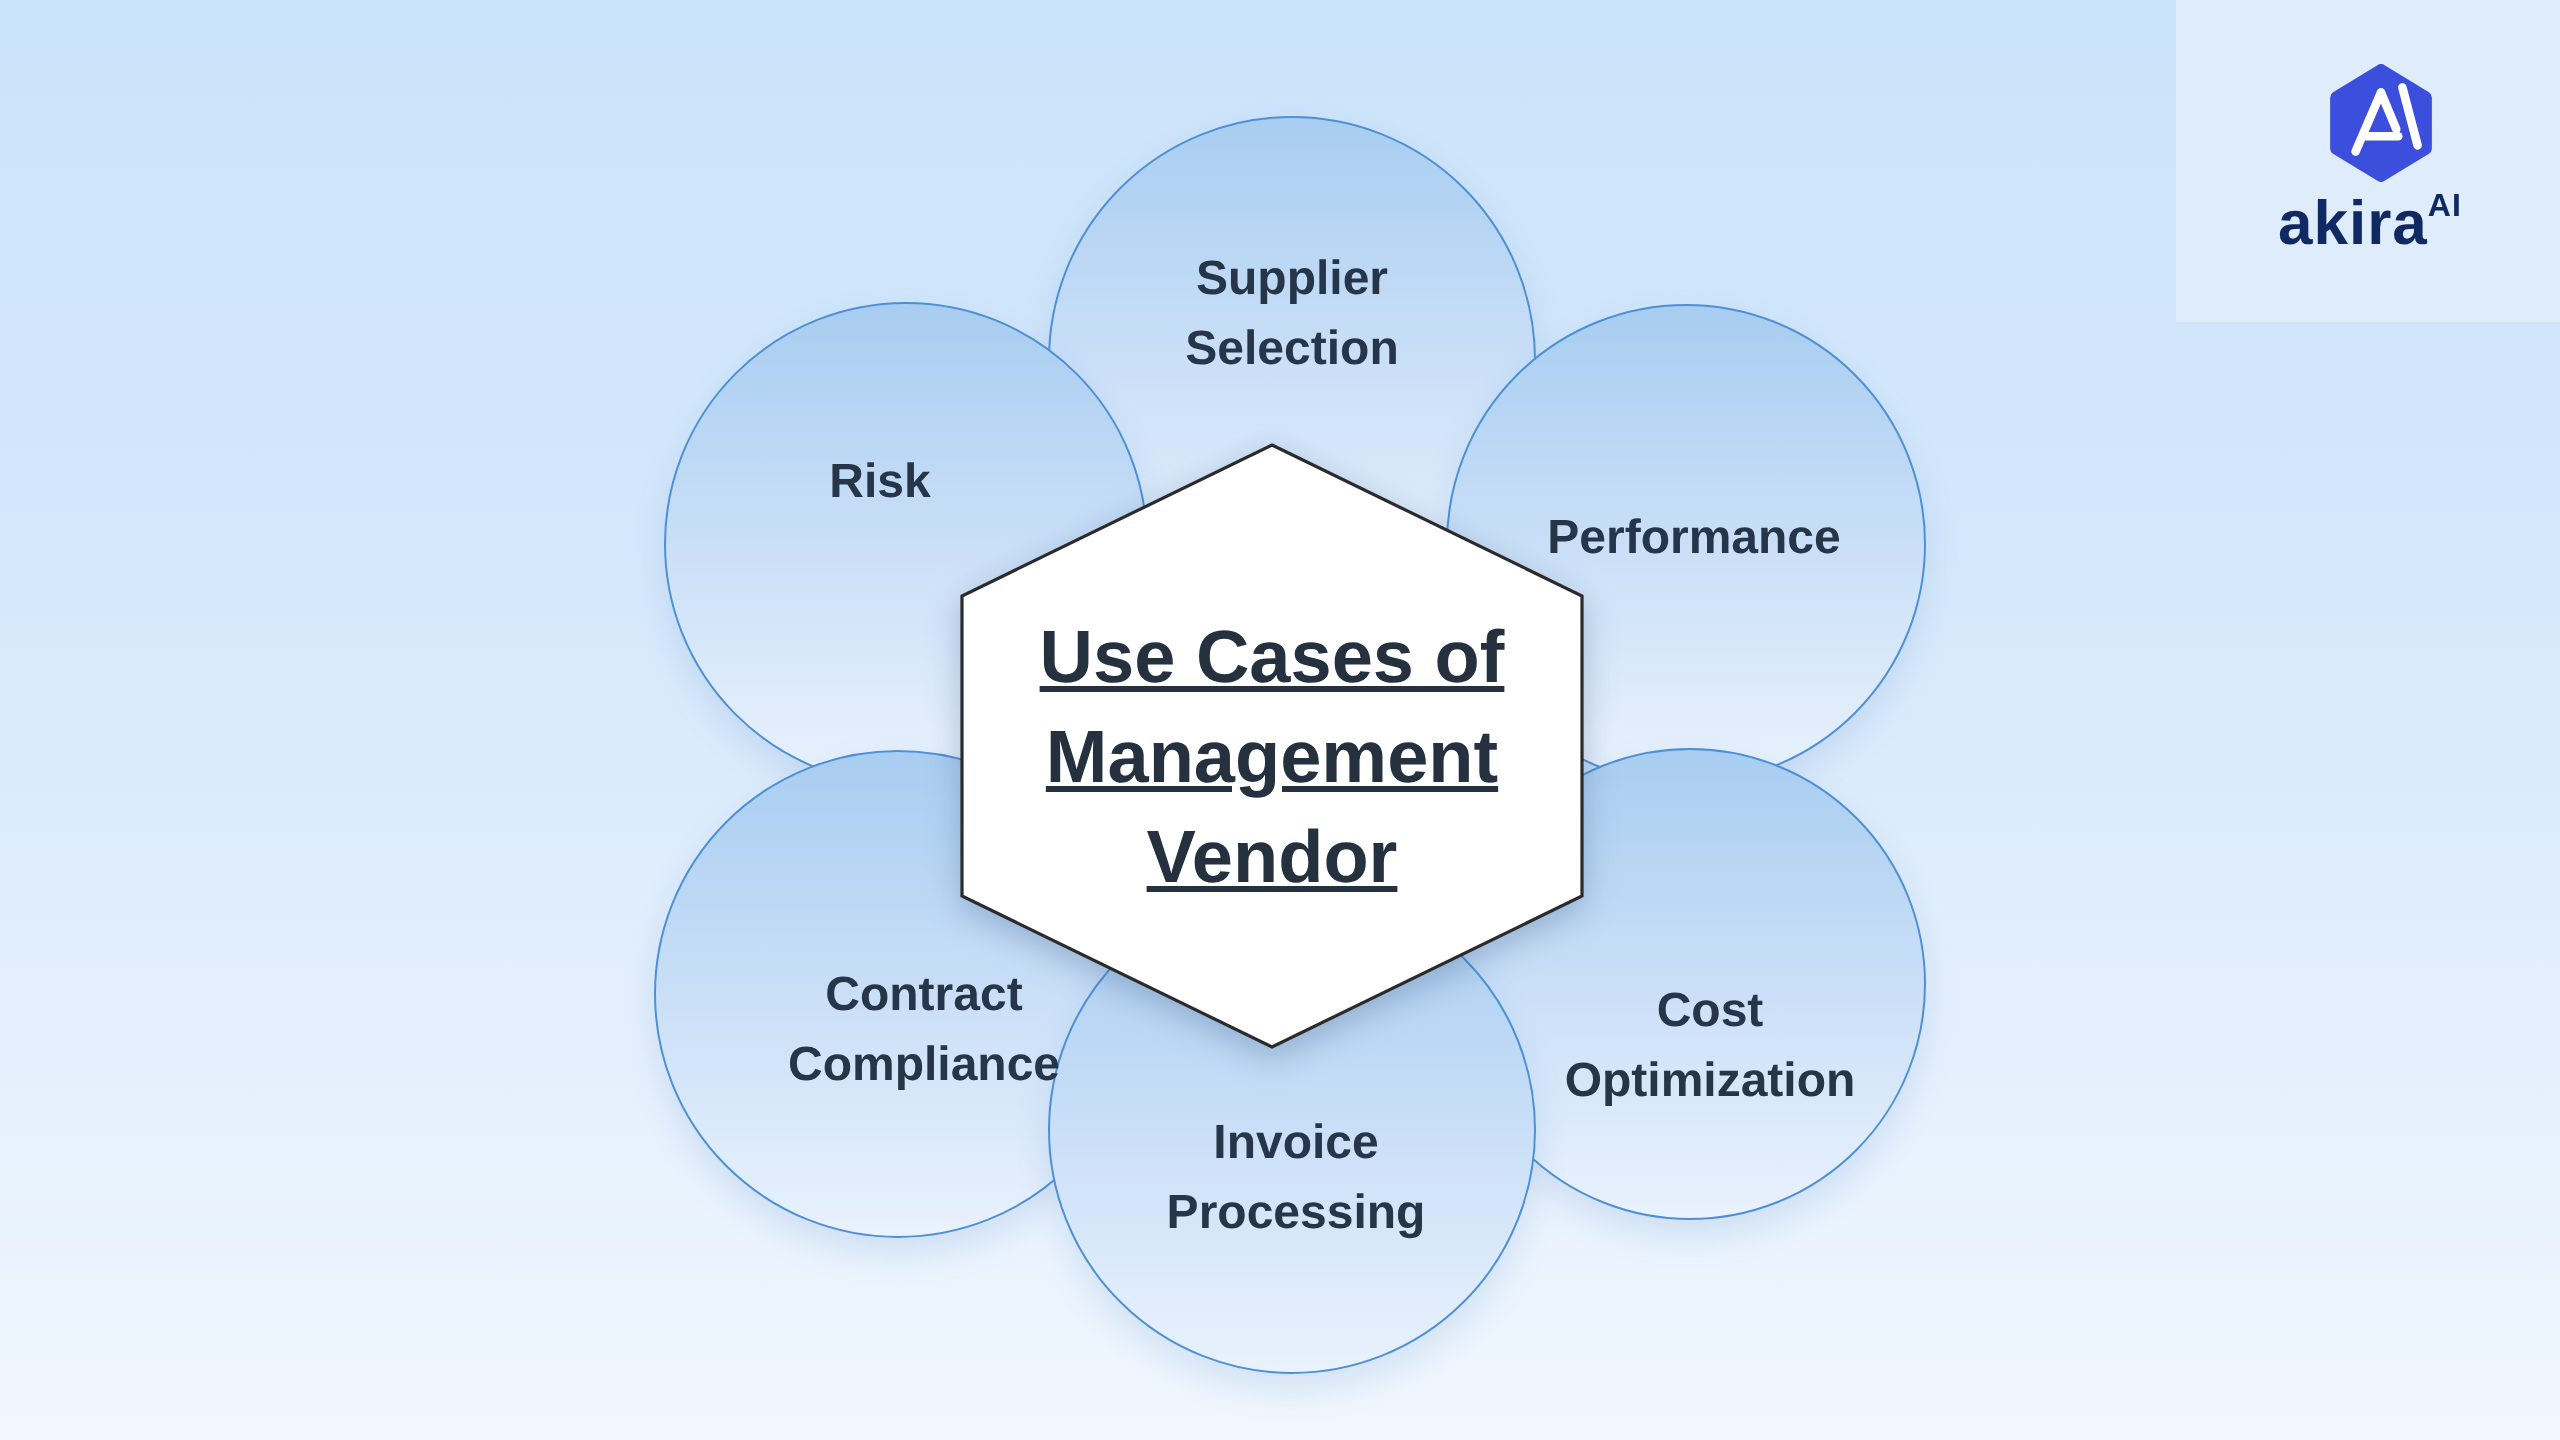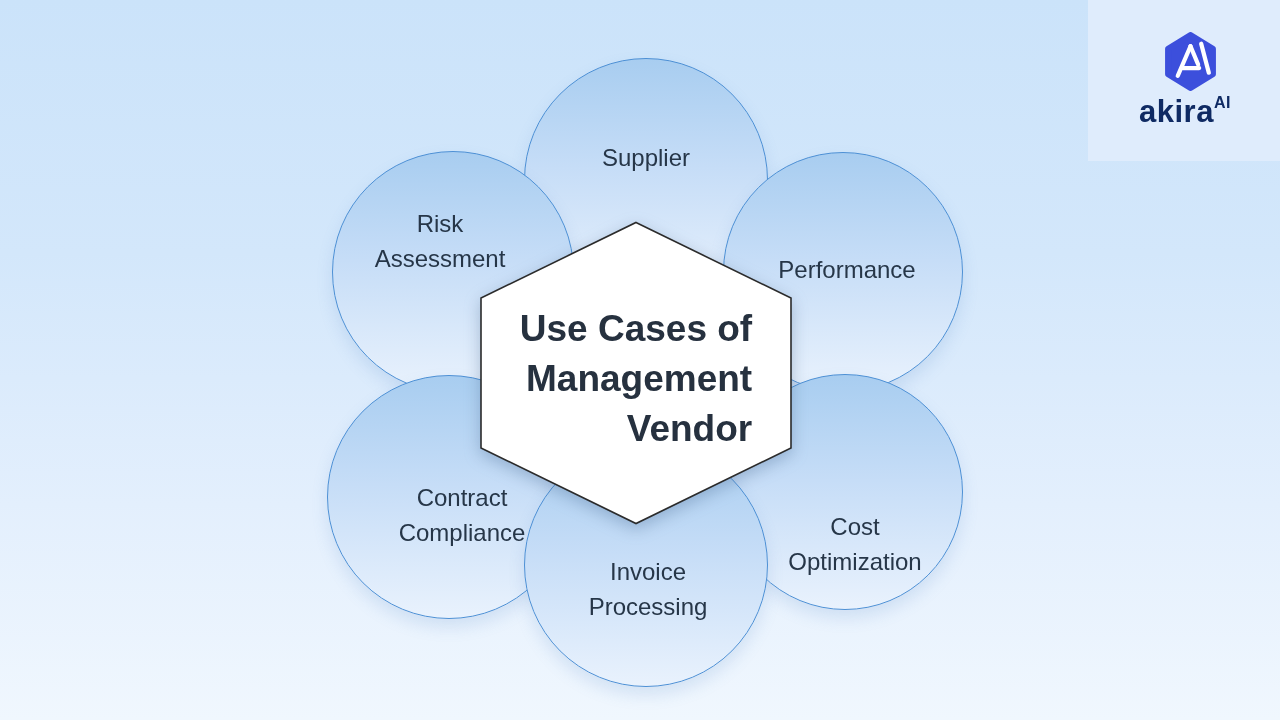--- a/index.html
+++ b/index.html
@@ -22,35 +22,35 @@
     box-sizing:border-box;
   }
   .c-supplier{left:524px;top:58px;width:244px;height:244px;}
   .c-risk{left:332px;top:151px;width:242px;height:242px;}
   .c-performance{left:723px;top:152px;width:240px;height:240px;}
   .c-contract{left:327px;top:375px;width:244px;height:244px;}
   .c-cost{left:727px;top:374px;width:236px;height:236px;}
   .c-invoice{left:524px;top:443px;width:244px;height:244px;}
   .lbl{
     position:absolute;transform:translate(-50%,-50%);
-    text-align:center;font-size:24px;font-weight:400;
+    text-align:center;font-size:24px;font-weight:700;
     color:#263648;line-height:35px;white-space:nowrap;
   }
   .l-supplier{left:646px;top:157px;}
   .l-risk{left:440px;top:241px;}
   .l-performance{left:847px;top:249px;margin-top:20px;}
   .l-contract{left:438px;top:515px;margin-left:24px;}
-  .l-cost{left:855px;top:544px;}
+  .l-cost{left:855px;top:523px;}
   .l-invoice{left:648px;top:589px;}
   .hexwrap{position:absolute;left:479px;top:221px;width:314px;height:304px;}
   .hexwrap svg{display:block;filter:drop-shadow(0 5px 8px rgba(70,100,140,0.35));}
   .title{
     position:absolute;left:636px;top:379px;transform:translate(-50%,-50%);
-    text-align:right;font-size:37px;font-weight:700;color:#26313f;
-    line-height:50px;white-space:nowrap;
+    text-align:center;font-size:37px;font-weight:700;color:#26313f;
+    line-height:50px;white-space:nowrap;text-decoration:underline;
   }
   .logo-icon{position:absolute;left:1163px;top:32px;width:55px;height:59px;}
   .brand{
     position:absolute;left:1139px;top:94px;
     color:#0f2a63;font-weight:700;font-size:31px;letter-spacing:0.5px;
     white-space:nowrap;
   }
   .brand .sup{
     font-size:16px;font-weight:700;vertical-align:14px;letter-spacing:0.5px;
   }
@@ -76,39 +76,39 @@
   </div>
 
   <div class="title">
     <div>Use Cases of</div>
     <div>Management</div>
     <div>Vendor</div>
   </div>
 
   <div class="lbl l-supplier">
     <div>Supplier</div>
+    <div>Selection</div>
   </div>
   <div class="lbl l-performance">
     <div>Performance</div>
   </div>
   <div class="lbl l-cost">
     <div>Cost</div>
     <div>Optimization</div>
   </div>
   <div class="lbl l-invoice">
     <div>Invoice</div>
     <div>Processing</div>
   </div>
   <div class="lbl l-contract">
     <div>Contract</div>
     <div>Compliance</div>
   </div>
   <div class="lbl l-risk">
     <div>Risk</div>
-    <div>Assessment</div>
   </div>
 
   <div class="logo-icon">
     <svg width="55" height="59" viewBox="0 0 54 58">
       <polygon points="27,3 49,16.5 49,41.5 27,55 5,41.5 5,16.5" fill="#3c4fdc" stroke="#3c4fdc" stroke-width="6" stroke-linejoin="round"></polygon>
       <path d="M14.5 43 L27 14" stroke="#ffffff" stroke-width="4.2" stroke-linecap="round" fill="none"></path>
       <path d="M27 14 L34.5 32" stroke="#ffffff" stroke-width="4.2" stroke-linecap="round" fill="none"></path>
       <path d="M19.5 35.5 L35.5 35.5" stroke="#ffffff" stroke-width="4.2" stroke-linecap="round" fill="none"></path>
       <path d="M37.5 11.5 L45 40" stroke="#ffffff" stroke-width="4.2" stroke-linecap="round" fill="none"></path>
     </svg>

